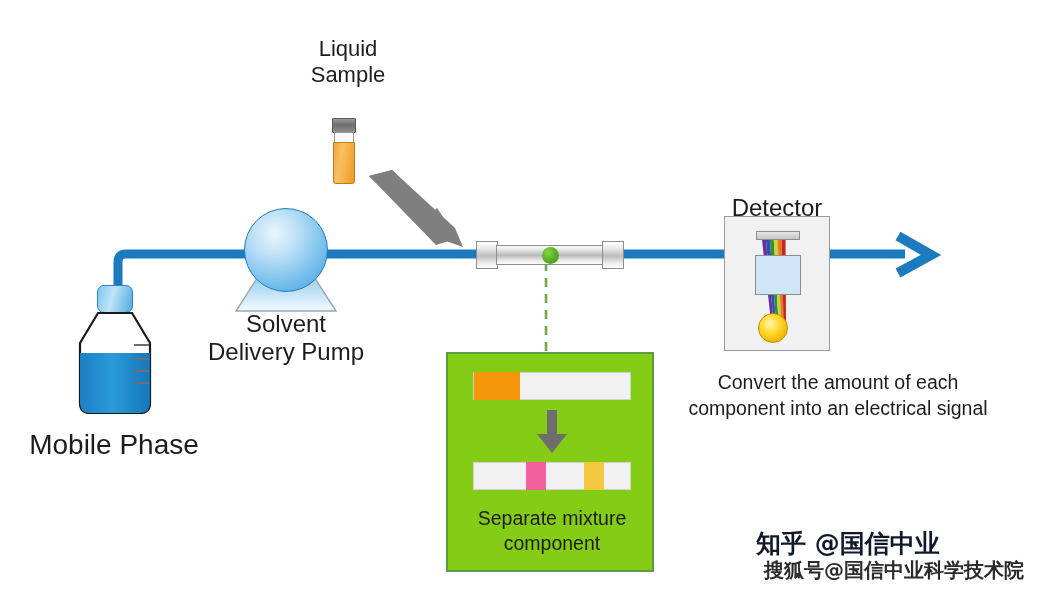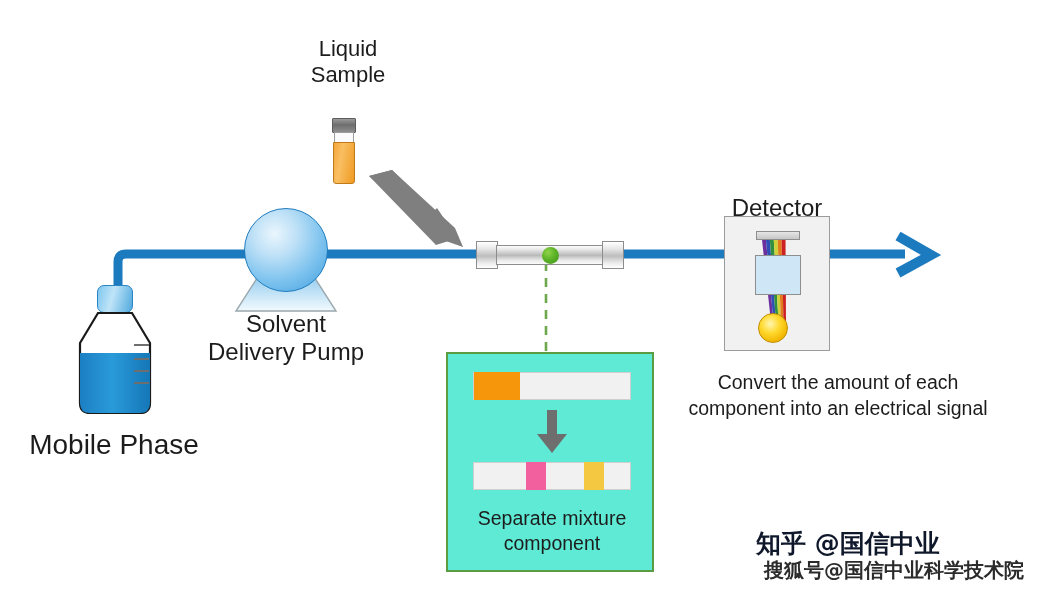--- a/index.html
+++ b/index.html
@@ -111,21 +111,21 @@
   #det-lamp {
     position: absolute; left: 33px; top: 96px; width: 30px; height: 30px;
     border-radius: 50%;
     background: radial-gradient(circle at 40% 35%, #fff6b0 0%, #ffd92e 38%, #f0b400 75%, #d99b00 100%);
     border: 1px solid #c08e00; box-sizing: border-box;
   }
 
   
   #sepbox {
     position: absolute; left: 446px; top: 352px; width: 208px; height: 220px;
-    border: 2px solid #5a9c44; background: #5eead4; box-sizing: border-box;
+    border: 2px solid #5a9c44; background: #84cc16; box-sizing: border-box;
   }
   .strip {
     position: absolute; left: 25px; width: 158px; height: 28px;
     background: #f1f1f1; border: 1px solid #cfcfcf; box-sizing: border-box;
   }
   #strip-mixed { top: 18px; }
   #strip-sep  { top: 108px; }
   .band { position: absolute; top: -1px; height: 28px; box-sizing: border-box; }
   #sep-arrow {
     position: absolute; left: 88px; top: 56px; width: 32px; height: 44px;

